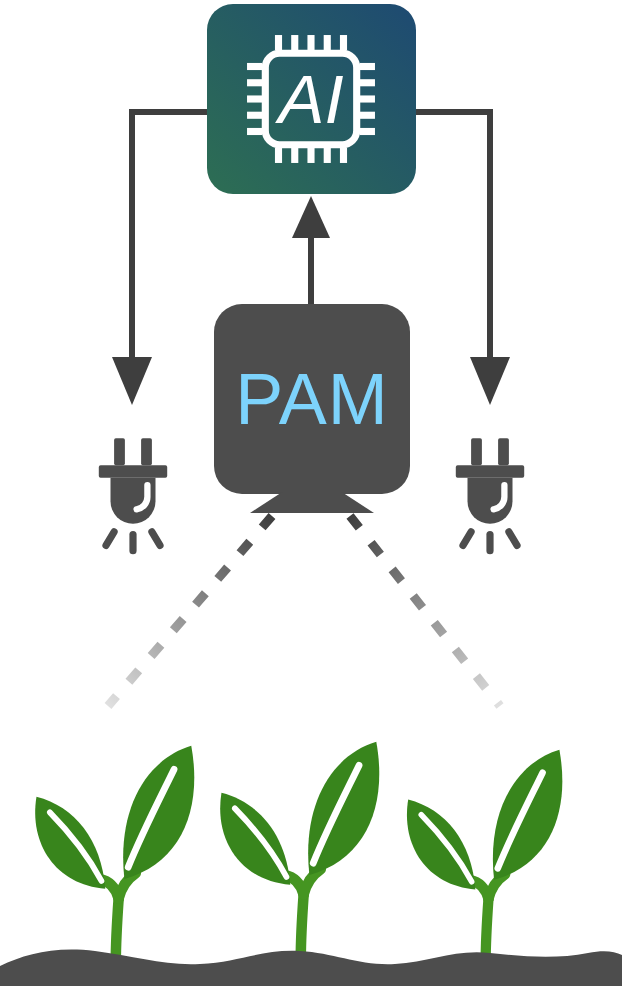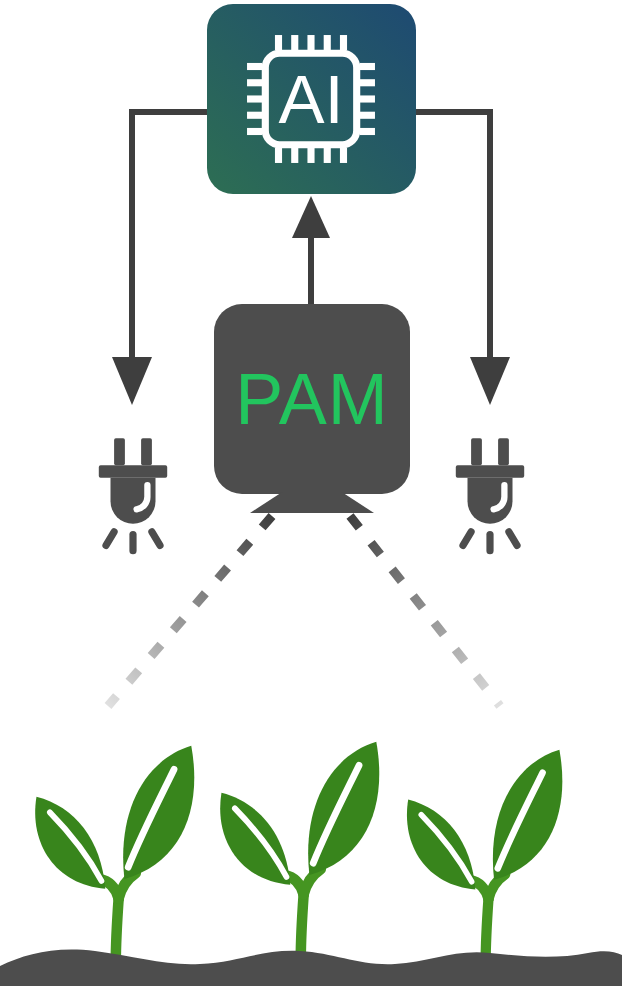--- a/index.html
+++ b/index.html
@@ -4,31 +4,32 @@
 <style>
   html,body{margin:0;padding:0;background:#fff;}
   #canvas{
     position:relative;width:622px;height:986px;background:#ffffff;overflow:hidden;
     font-family:"Liberation Sans",sans-serif;
   }
   
   .ai-node{
     position:absolute;left:207px;top:4px;width:209px;height:190px;border-radius:26px;
     background:linear-gradient(45deg,var(--ai-green,#2d6e53) 0%,var(--ai-blue,#1e4a72) 100%);
+    font-style:italic;
   }
   .chip-svg{position:absolute;left:38px;top:29px;}
   .chip-stroke{fill:none;stroke:#ffffff;stroke-width:7;}
   .chip-pin{fill:#ffffff;}
   .chip-label{fill:#ffffff;font-family:"Liberation Sans",sans-serif;font-size:68px;font-weight:400;}
   
   .pam-node{
     position:absolute;left:214px;top:304px;width:196px;height:190px;border-radius:28px;
     background:var(--node-gray,#4d4d4d);display:flex;align-items:center;justify-content:center;
   }
-  .pam-label{color:#22c55e;font-size:72px;font-weight:400;letter-spacing:1px;line-height:1;}
+  .pam-label{color:#7dd3fc;font-size:72px;font-weight:400;letter-spacing:1px;line-height:1;}
   .pam-base{
     position:absolute;left:250px;top:492px;width:124px;height:21px;
     background:var(--node-gray,#4d4d4d);
     clip-path:polygon(26% 0,74% 0,100% 100%,0 100%);
   }
   
   .line{position:absolute;background:var(--arrow-gray,#3e3e3e);}
   .h-line{height:6px;}
   .v-line{width:6px;}
   .arrow-down{

